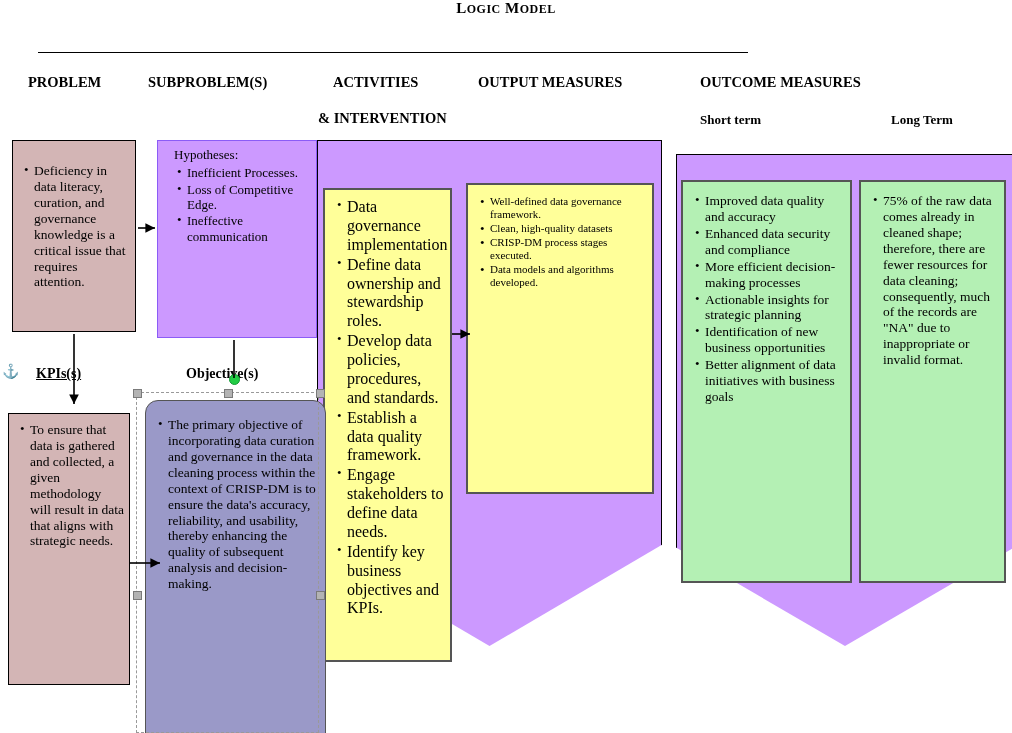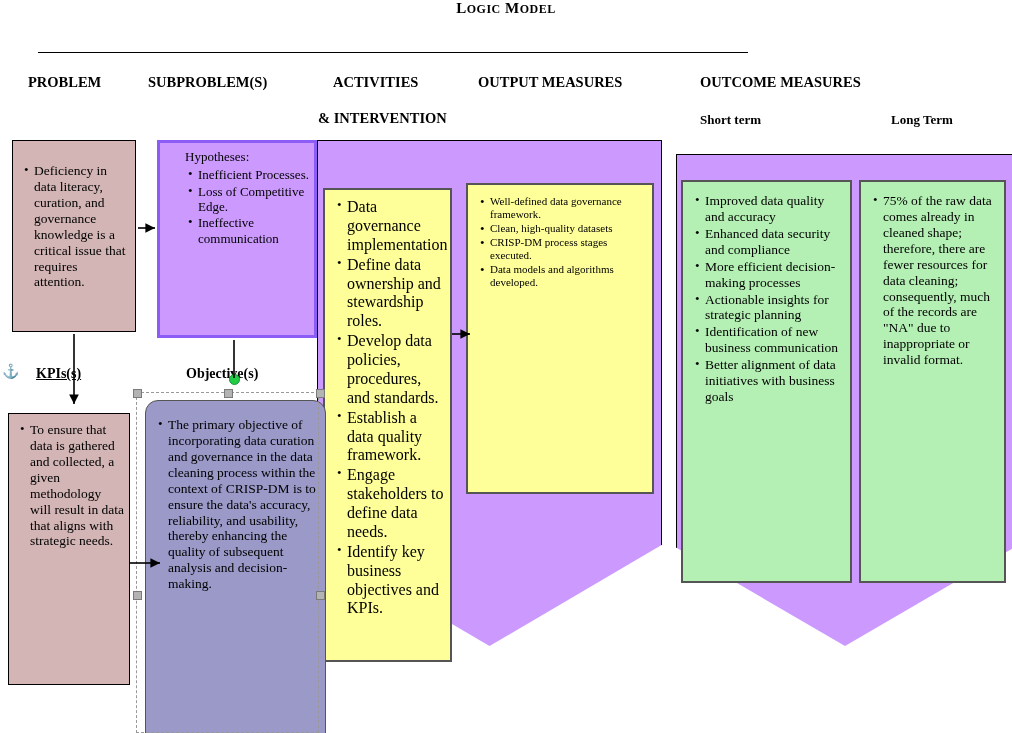--- a/index.html
+++ b/index.html
@@ -96,23 +96,23 @@
     border: 1px solid #000;
     font-size: 13.5px;
     padding: 22px 5px 4px 8px;
   }
 
   
   #subproblem-box {
     left: 157px; top: 140px;
     width: 160px; height: 198px;
     background: #cc99ff;
-    border: 3px solid #8b5cf6;
+    border: 1px solid #8b5cf6;
     font-size: 13px;
-    padding: 6px 4px 4px 25px;
+    padding: 6px 4px 4px 16px;
   }
   #subproblem-box .hyp { margin-bottom: 3px; }
 
   
   #purple-col {
     left: 317px; top: 140px;
     width: 343px; height: 505px;
     background: #cc99ff;
     border: 1px solid #000;
     border-bottom: none;
@@ -289,21 +289,21 @@
       <li>Data models and algorithms developed.</li>
     </ul>
   </div>
 
   <div class="abs box" id="short-box">
     <ul class="bl">
       <li>Improved data quality and accuracy</li>
       <li>Enhanced data security and compliance</li>
       <li>More efficient decision-making processes</li>
       <li>Actionable insights for strategic planning</li>
-      <li>Identification of new business communication</li>
+      <li>Identification of new business opportunities</li>
       <li>Better alignment of data initiatives with business goals</li>
     </ul>
   </div>
 
   <div class="abs box" id="long-box">
     <ul class="bl">
       <li>75% of the raw data comes already in cleaned shape; therefore, there are fewer resources for data cleaning; consequently, much of the records are "NA" due to inappropriate or invalid format.</li>
     </ul>
   </div>
 

